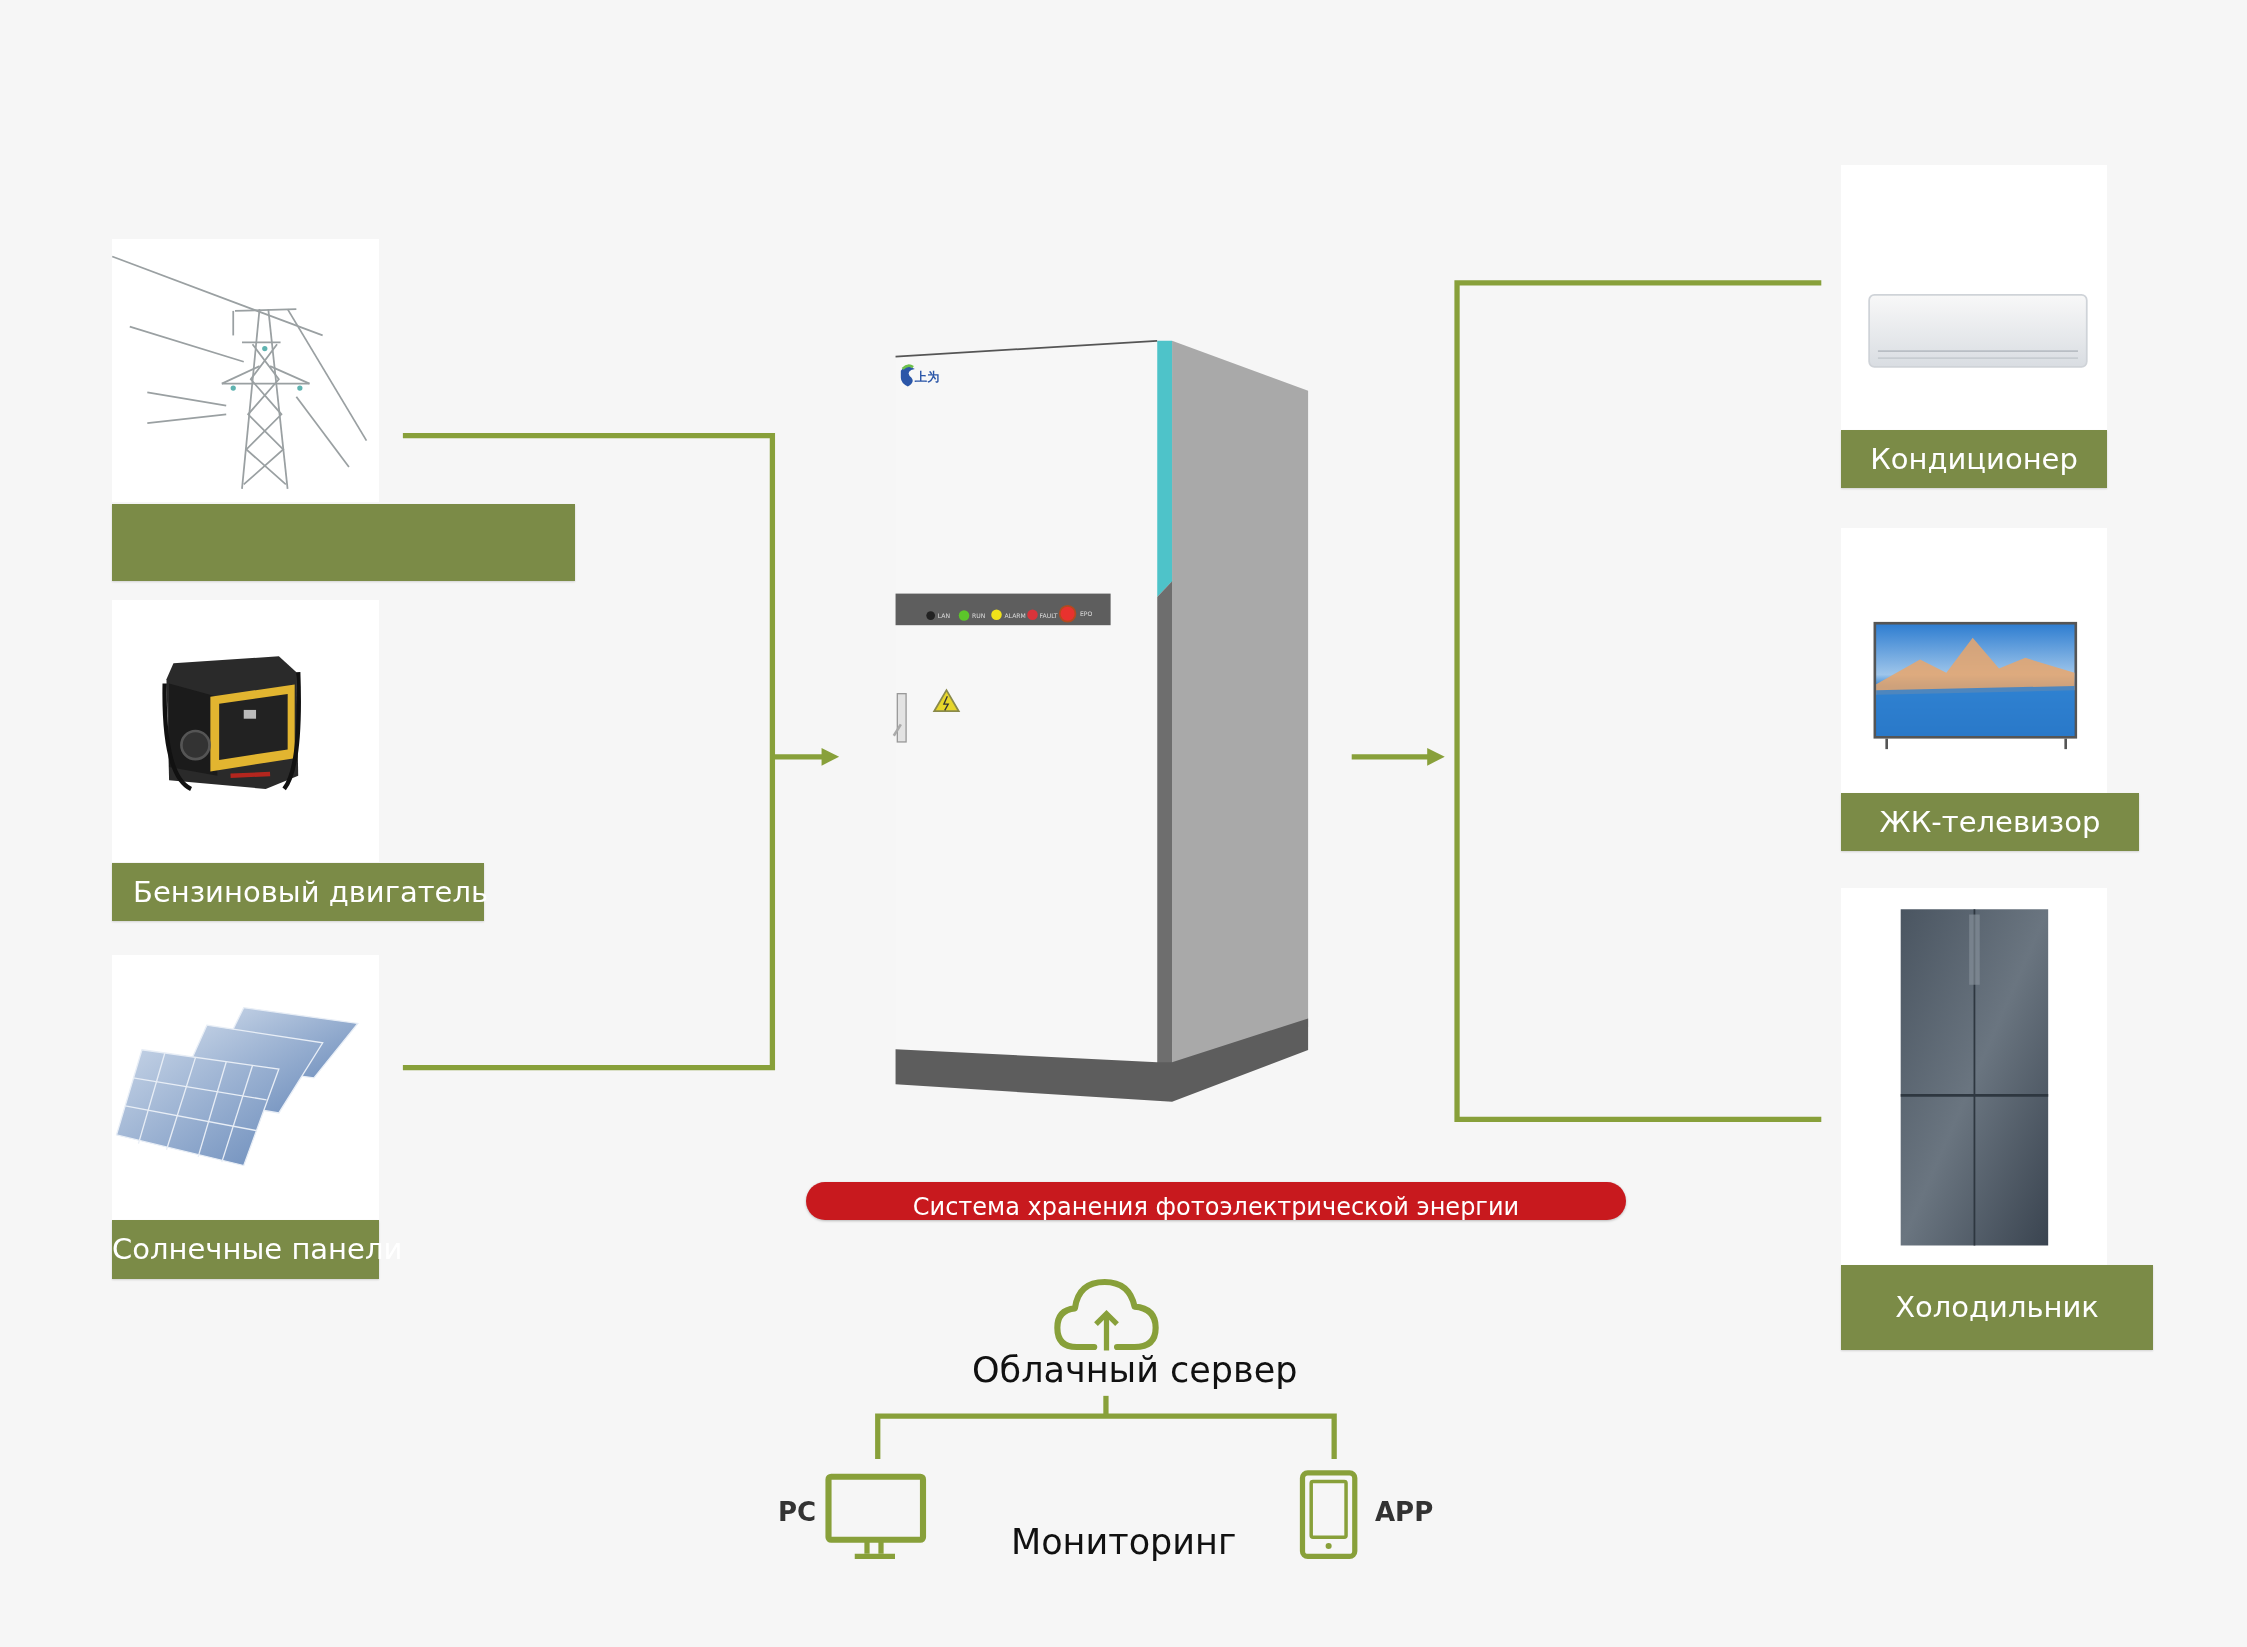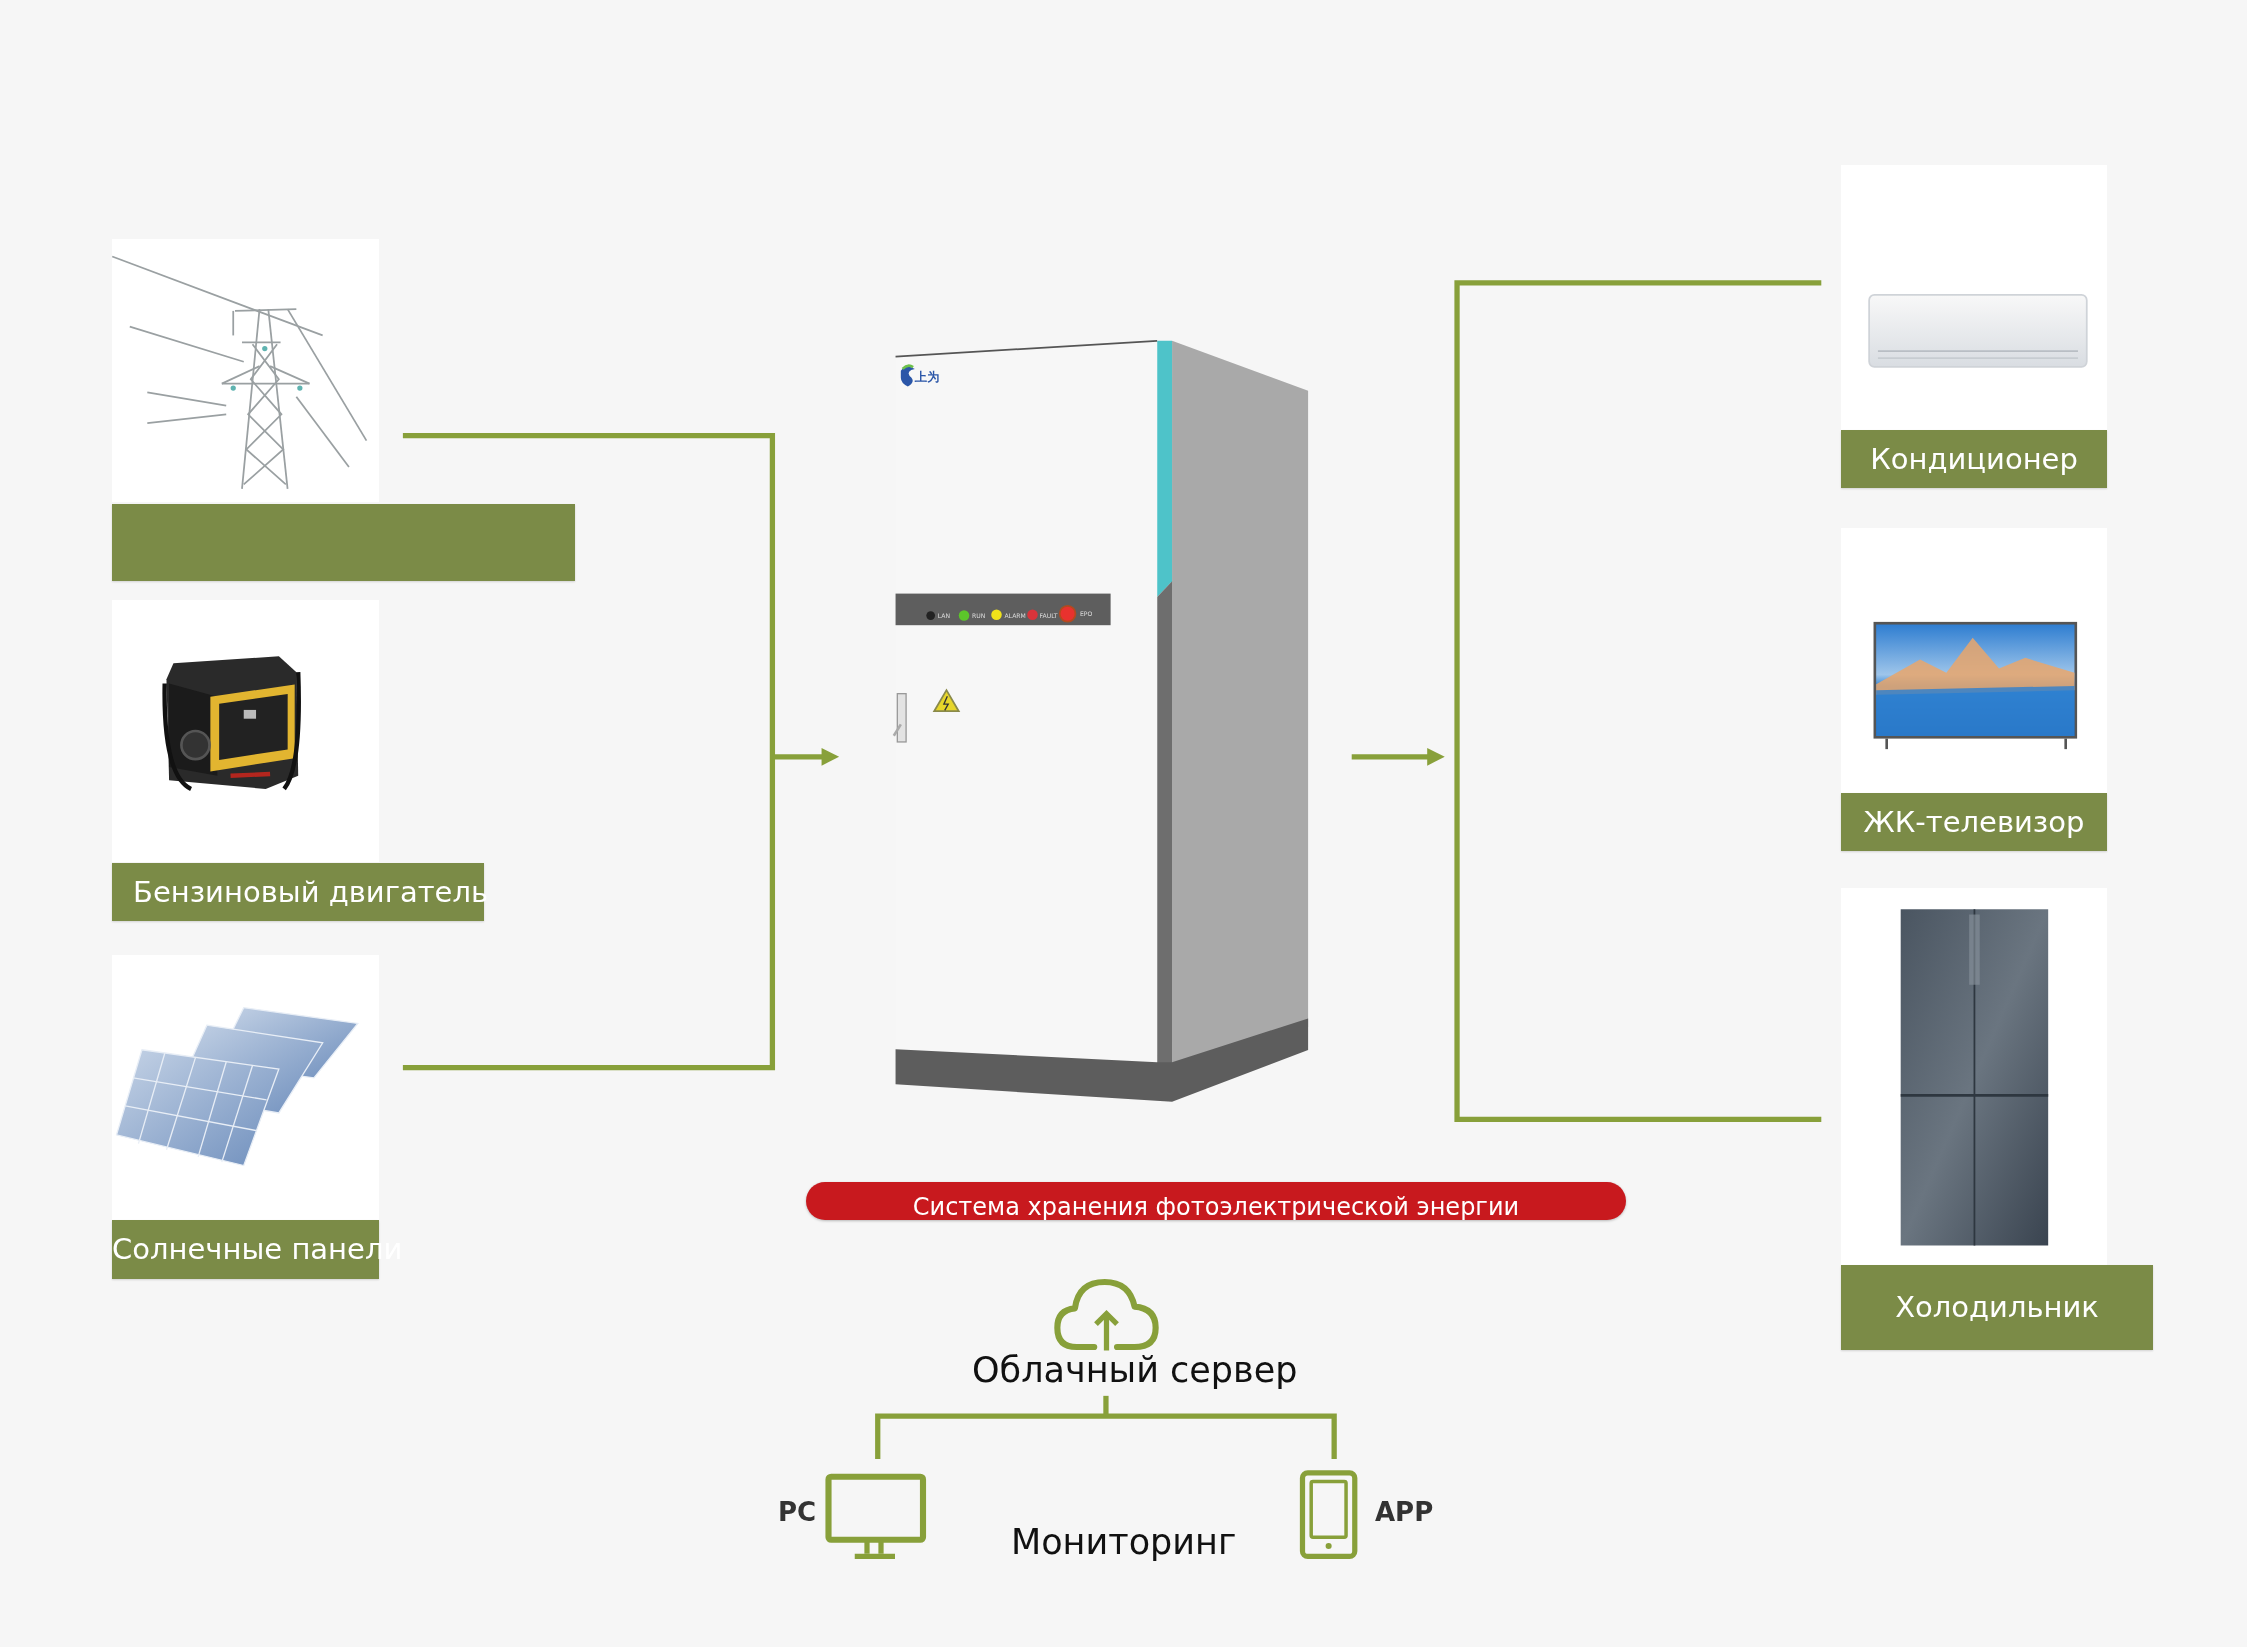--- a/index.html
+++ b/index.html
@@ -207,21 +207,21 @@
       </linearGradient>
     </defs>
     <rect x="37" y="107" width="232" height="133" fill="#555"></rect>
     <rect x="40" y="110" width="226" height="127" fill="url(#tvg)"></rect>
     <path d="M40 178 L90 150 L120 165 L150 125 L180 160 L210 148 L266 165 L266 185 L40 190 Z" fill="#e9a66b" opacity="0.85"></path>
     <path d="M40 185 L266 180 L266 237 L40 237 Z" fill="#2d7fd0" opacity="0.8"></path>
     <line x1="52" y1="240" x2="52" y2="252" stroke="#555" stroke-width="3"></line>
     <line x1="256" y1="240" x2="256" y2="252" stroke="#555" stroke-width="3"></line>
   </svg>
 </div>
-<div class="label" style="left:1841px;top:793px;width:266px;height:58px;line-height:58px;text-align:center;">
+<div class="label" style="left:1841px;top:793px;width:298px;height:58px;line-height:58px;text-align:center;">
   <span>ЖК-телевизор</span>
 </div>
 
 <div class="tile" style="left:1841px;top:888px;width:266px;height:377px;">
   <svg width="266" height="377" style="left:0;top:0;" viewBox="0 0 303 429">
     <defs>
         <linearGradient id="frg" x1="0" y1="0" x2="1" y2="1">
           <stop offset="0" stop-color="#4a5561"></stop>
           <stop offset="0.5" stop-color="#6a7580"></stop>
           <stop offset="1" stop-color="#3a4450"></stop>

